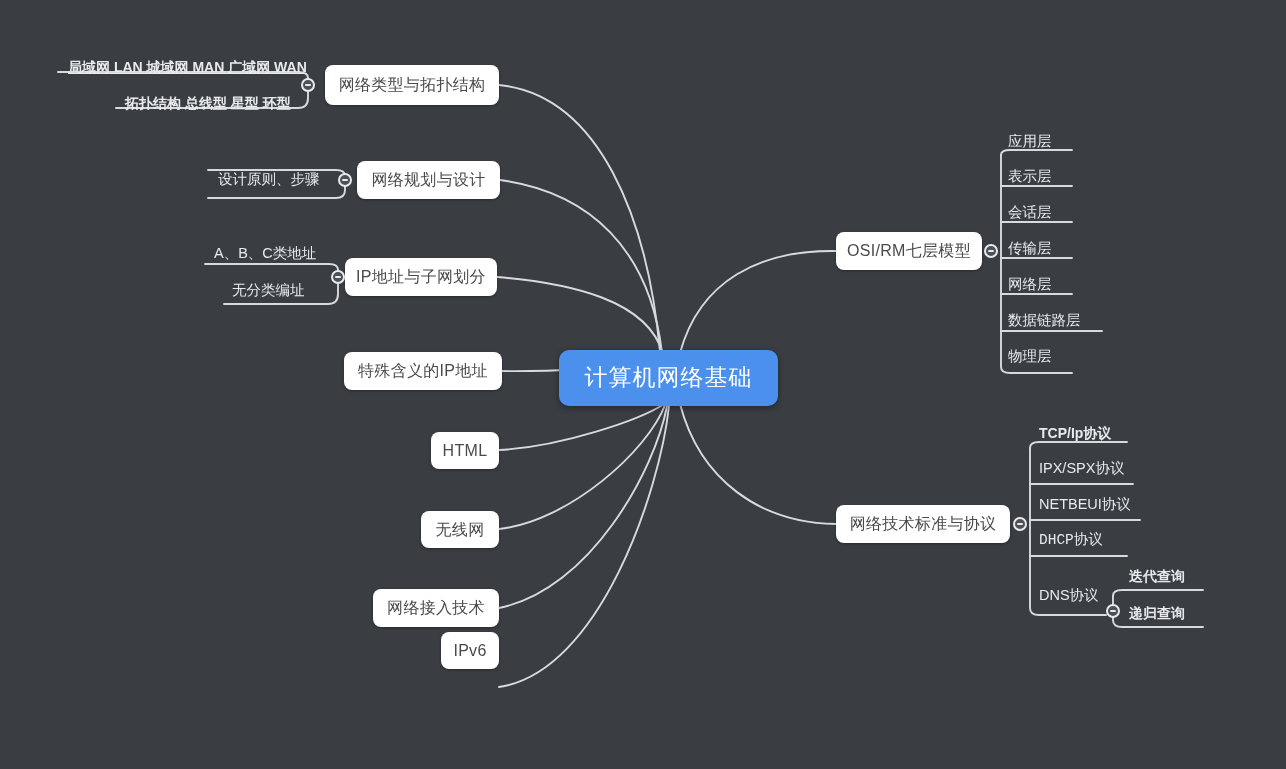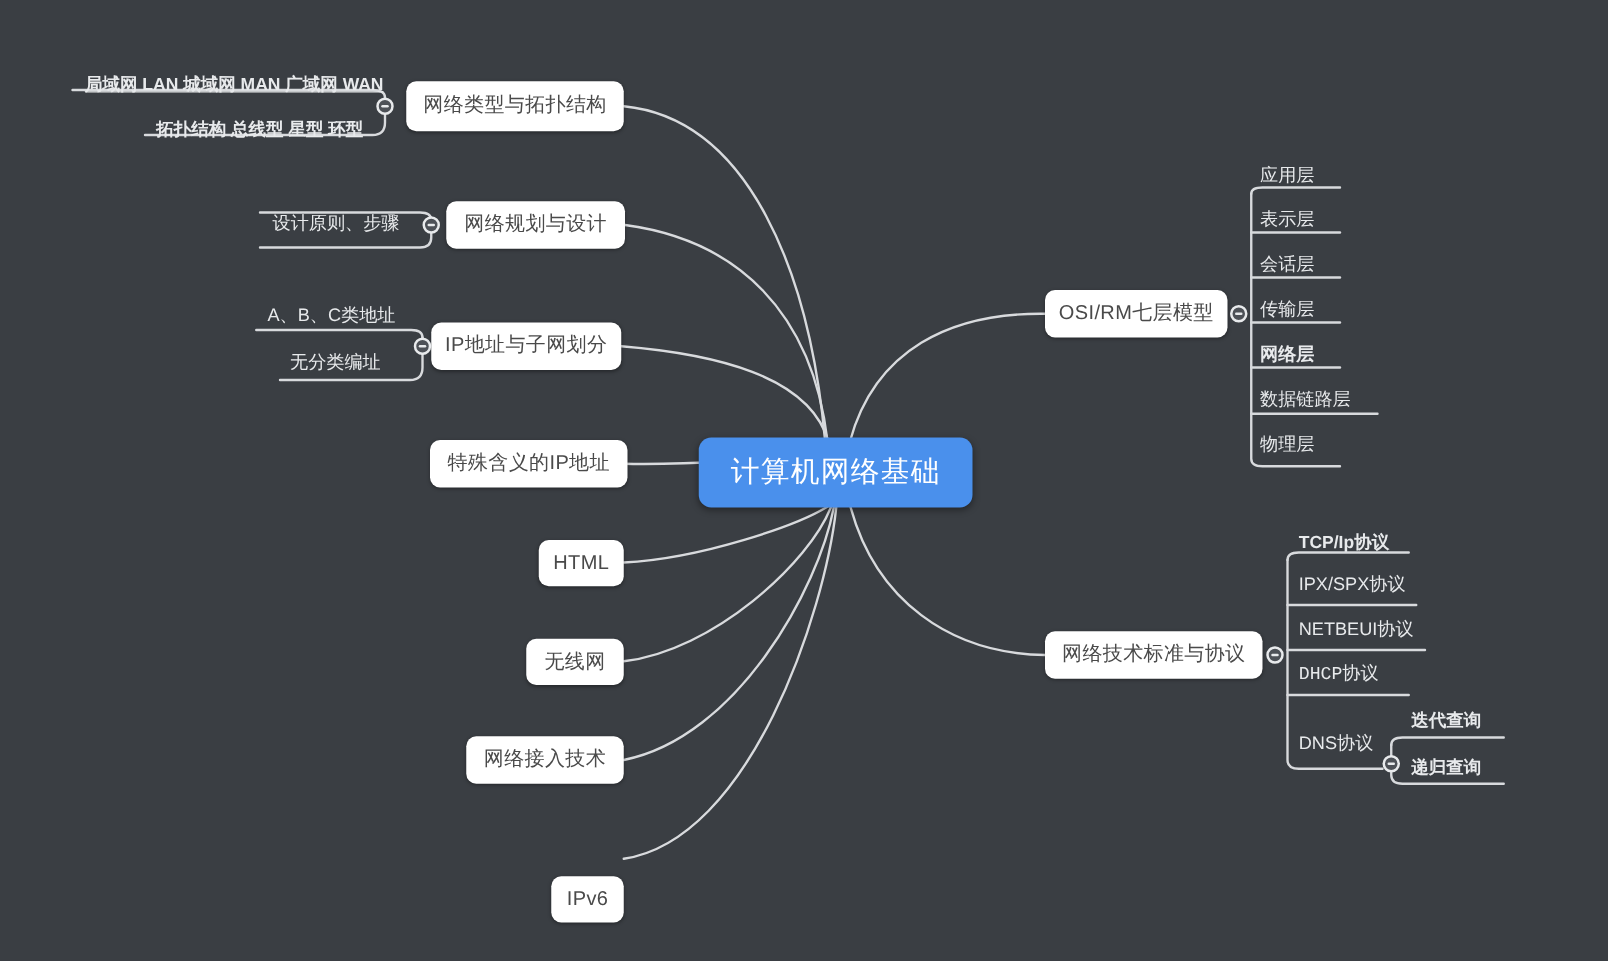--- a/index.html
+++ b/index.html
@@ -176,42 +176,42 @@
   </div>
 
   <div class="node" style="left:421px; top:511px; width:78px; height:37px;">
     <span>无线网</span>
   </div>
 
   <div class="node" style="left:373px; top:589px; width:126px; height:38px;">
     <span>网络接入技术</span>
   </div>
 
-  <div class="node" style="left:441px; top:701px; width:58px; height:37px;">
+  <div class="node" style="left:441px; top:632px; width:58px; height:37px;">
     <span>IPv6</span>
   </div>
 
   <div class="node" style="left:836px; top:232px; width:146px; height:38px;">
     <span>OSI/RM七层模型</span>
   </div>
   <div class="toggle" style="left:984px; top:244px;"></div>
 
   <div class="leaf" style="left:1008px; top:134px;">
     <span>应用层</span>
   </div>
   <div class="leaf" style="left:1008px; top:169px;">
     <span>表示层</span>
   </div>
   <div class="leaf" style="left:1008px; top:205px;">
     <span>会话层</span>
   </div>
   <div class="leaf" style="left:1008px; top:241px;">
     <span>传输层</span>
   </div>
-  <div class="leaf" style="left:1008px; top:277px;font-weight:bold;">
+  <div class="leaf" style="left:1008px; top:277px;">
     <span>网络层</span>
   </div>
   <div class="leaf" style="left:1008px; top:313px;">
     <span>数据链路层</span>
   </div>
   <div class="leaf" style="left:1008px; top:349px;">
     <span>物理层</span>
   </div>
 
   <div class="node" style="left:836px; top:505px; width:174px; height:38px;">

